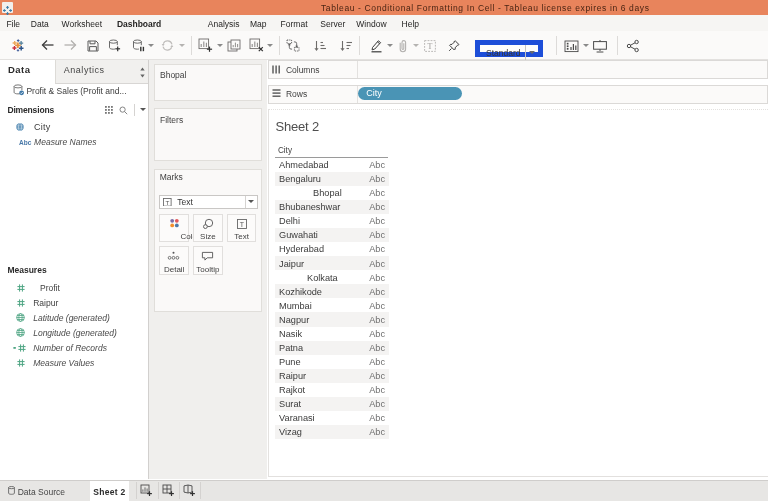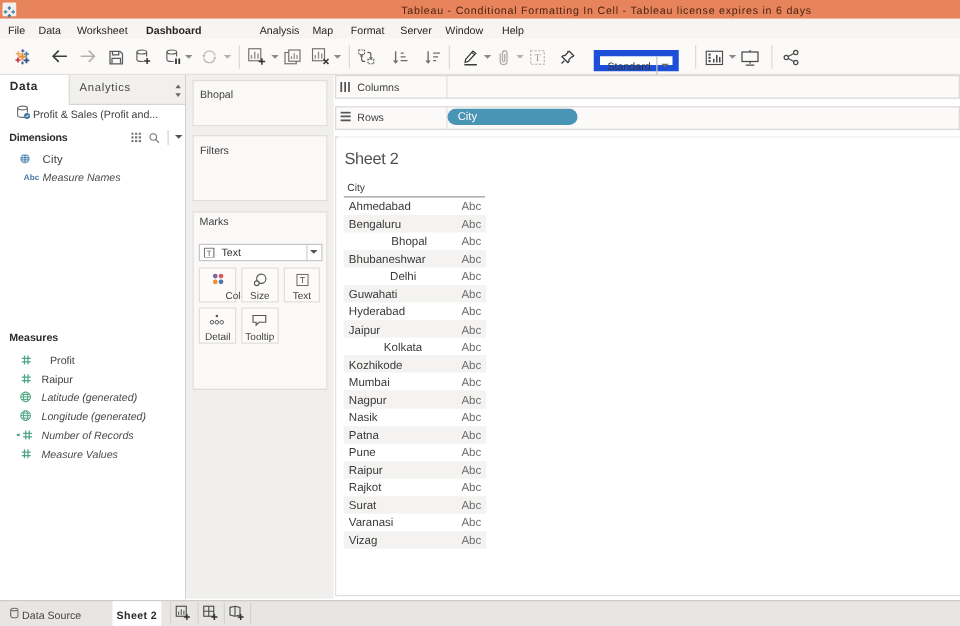--- a/index.html
+++ b/index.html
@@ -440,21 +440,21 @@
       <span style="position:absolute;right:3.7px;top:2.4px;font-size:9.2px;line-height:10px;color:#6e6e6e;">Abc</span>
     </div>
     <div style="position:relative;height:14.08px;">
       <span style="position:absolute;left:4.4px;top:2.4px;font-size:9.2px;line-height:10px;color:#3a3a3a;white-space:nowrap;padding-left:34px;">Bhopal</span>
       <span style="position:absolute;right:3.7px;top:2.4px;font-size:9.2px;line-height:10px;color:#6e6e6e;">Abc</span>
     </div>
     <div style="position:relative;height:14.08px;background:#f4f3f2;">
       <span style="position:absolute;left:4.4px;top:2.4px;font-size:9.2px;line-height:10px;color:#3a3a3a;white-space:nowrap;">Bhubaneshwar</span>
       <span style="position:absolute;right:3.7px;top:2.4px;font-size:9.2px;line-height:10px;color:#6e6e6e;">Abc</span>
     </div>
-    <div style="position:relative;height:14.08px;margin-left:33px;">
+    <div style="position:relative;height:14.08px;">
       <span style="position:absolute;left:4.4px;top:2.4px;font-size:9.2px;line-height:10px;color:#3a3a3a;white-space:nowrap;">Delhi</span>
       <span style="position:absolute;right:3.7px;top:2.4px;font-size:9.2px;line-height:10px;color:#6e6e6e;">Abc</span>
     </div>
     <div style="position:relative;height:14.08px;background:#f4f3f2;">
       <span style="position:absolute;left:4.4px;top:2.4px;font-size:9.2px;line-height:10px;color:#3a3a3a;white-space:nowrap;">Guwahati</span>
       <span style="position:absolute;right:3.7px;top:2.4px;font-size:9.2px;line-height:10px;color:#6e6e6e;">Abc</span>
     </div>
     <div style="position:relative;height:14.08px;">
       <span style="position:absolute;left:4.4px;top:2.4px;font-size:9.2px;line-height:10px;color:#3a3a3a;white-space:nowrap;">Hyderabad</span>
       <span style="position:absolute;right:3.7px;top:2.4px;font-size:9.2px;line-height:10px;color:#6e6e6e;">Abc</span>

